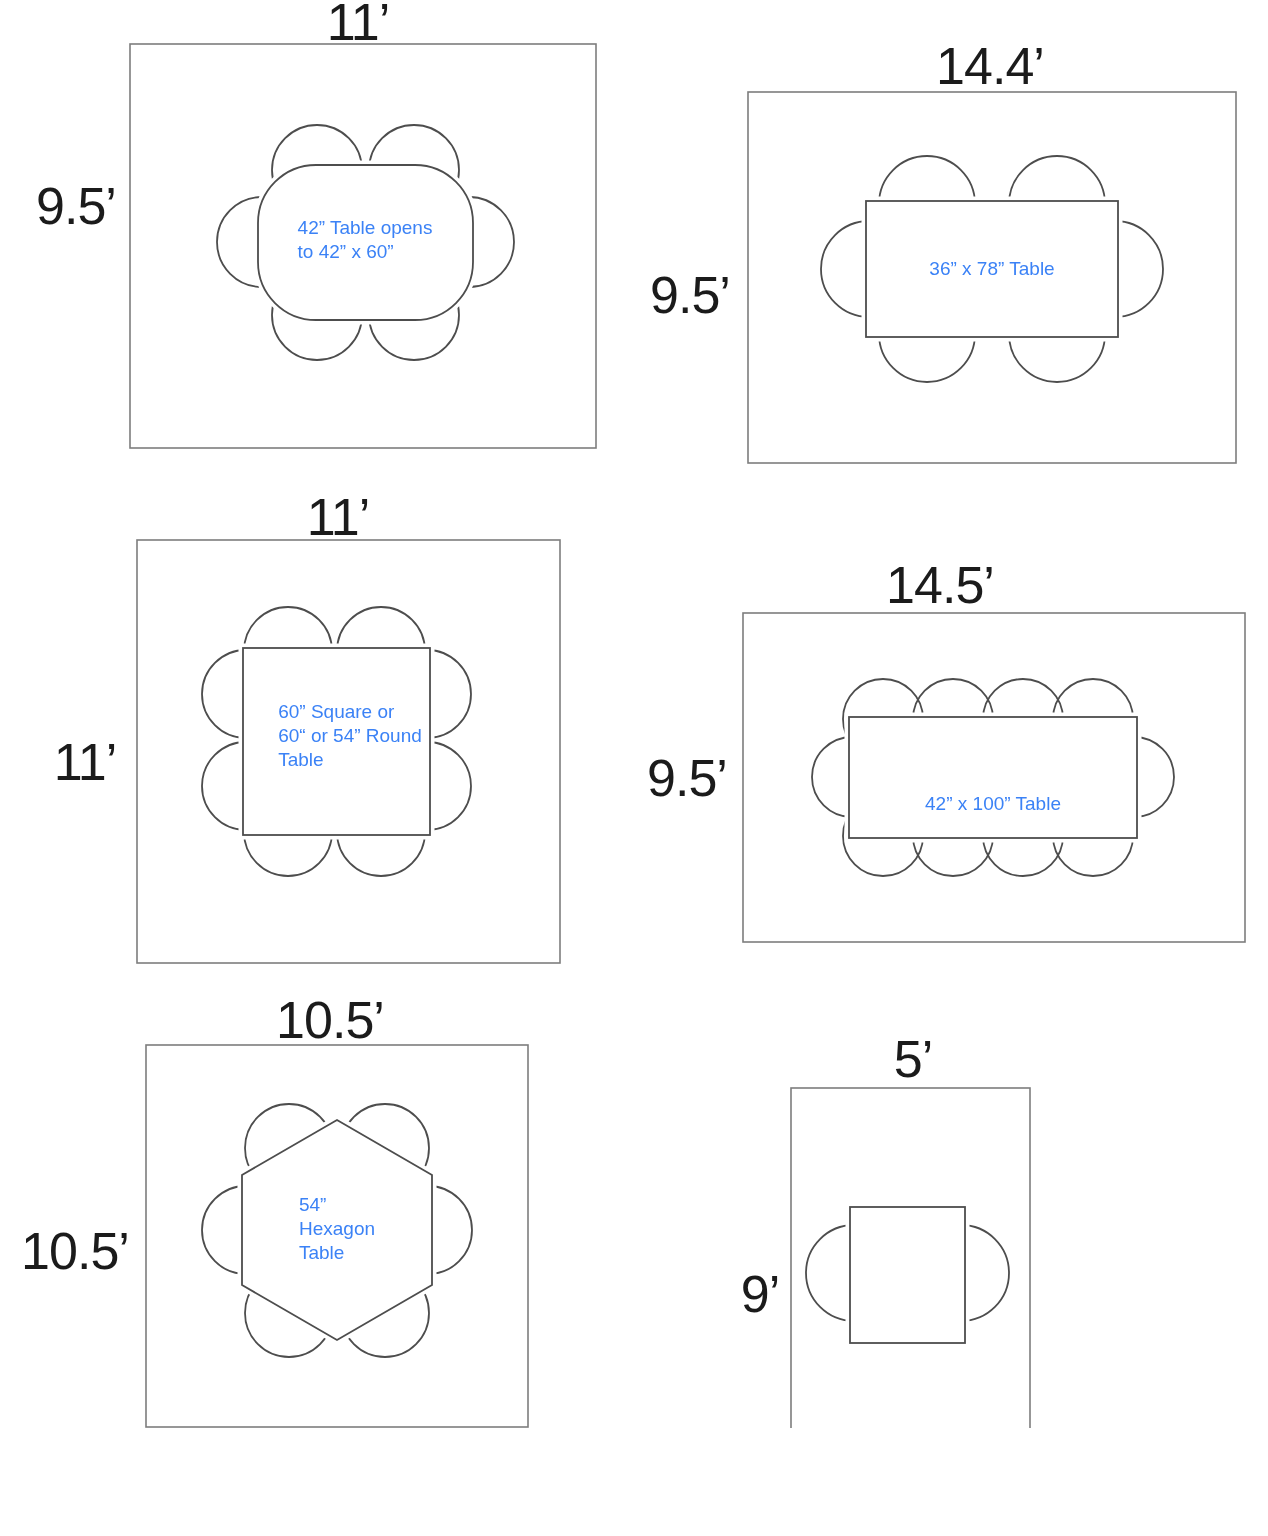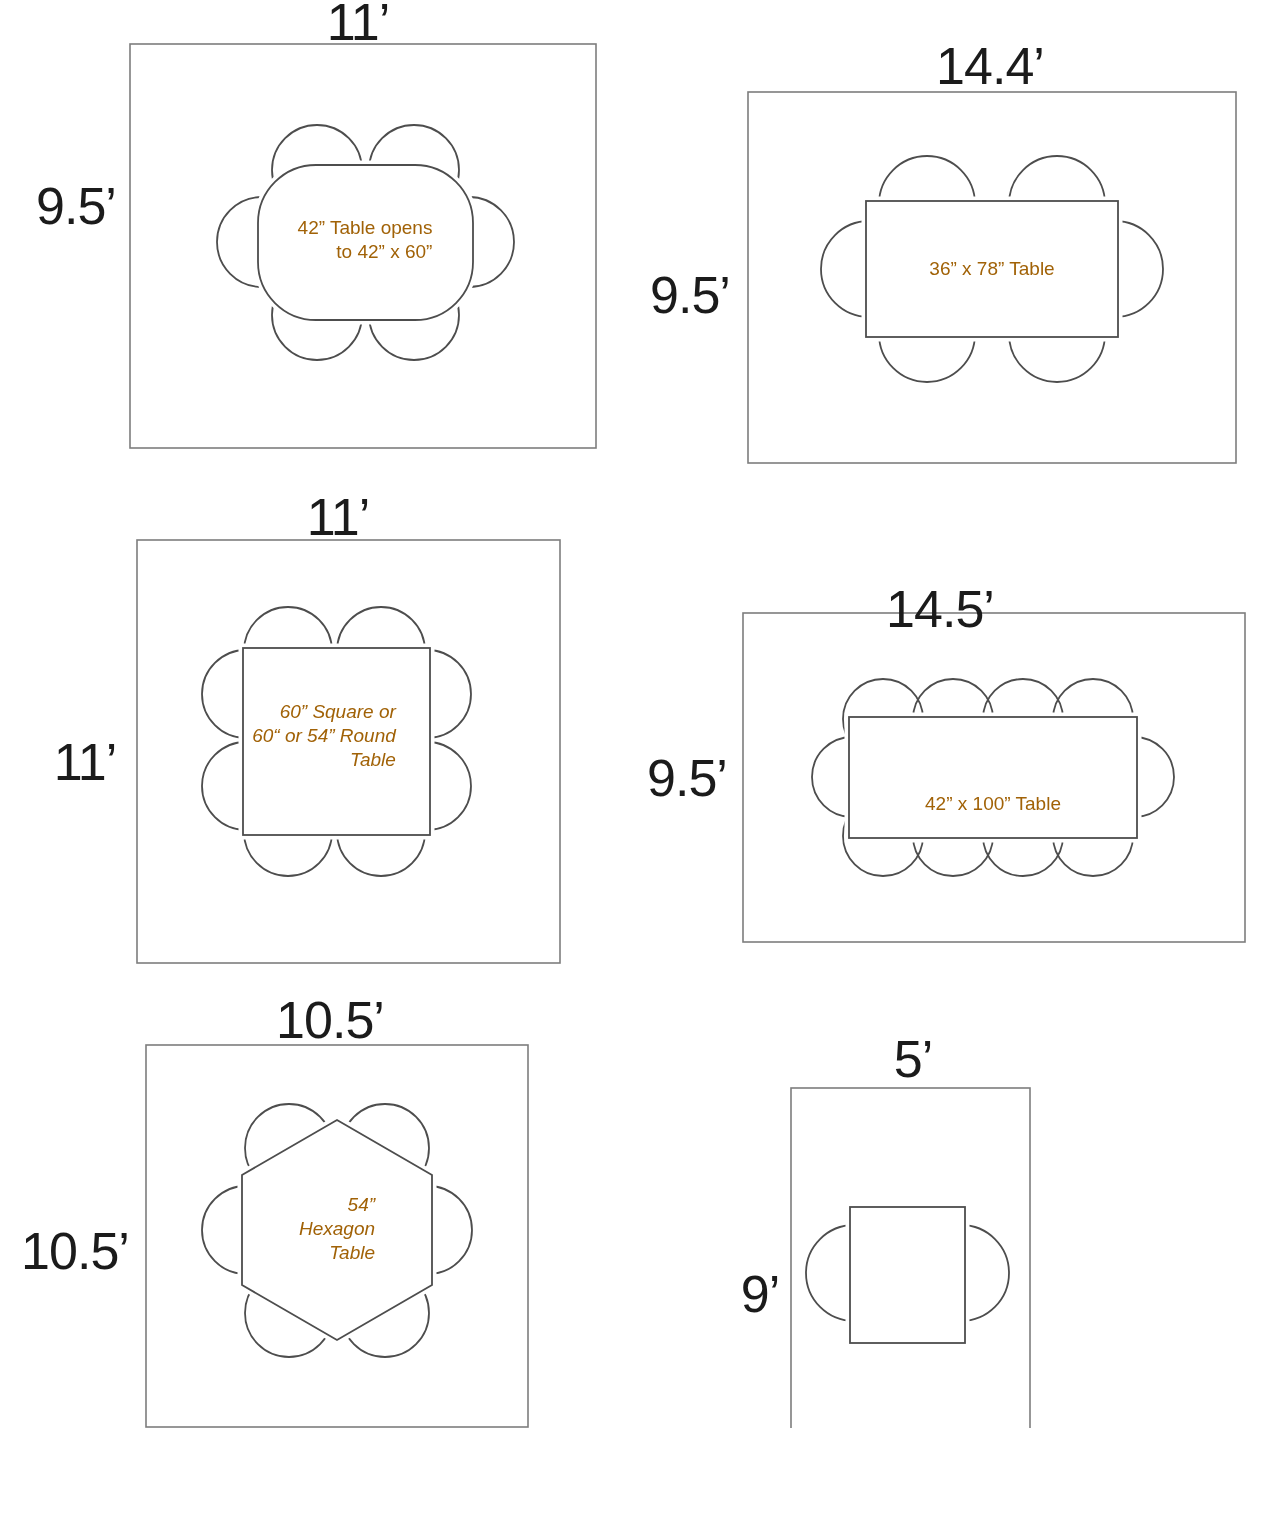--- a/index.html
+++ b/index.html
@@ -50,22 +50,22 @@
     letter-spacing: -1px;
     color: #1b1b1b;
     white-space: nowrap;
     line-height: 1;
   }
   .table-label {
     position: absolute;
     transform: translate(-50%, -50%);
     font-size: 19px;
     line-height: 24px;
-    color: #a16207;
-    text-align: right;
+    color: #3b82f6;
+    text-align: left;
     white-space: pre-line;
   }
 </style>
 </head>
 <body>
 
 <div class="canvas">
 
   <svg class="layer" width="1268" height="1536" viewBox="0 0 1268 1536">
 
@@ -160,30 +160,30 @@
   <div class="dim-label" style="left:76px; top:206px;">9.5’</div>
   <div class="table-label" style="left:365px; top:240px;">42” Table opens
 to 42” x 60”</div>
 
   <div class="dim-label" style="left:990px; top:66px;">14.4’</div>
   <div class="dim-label" style="left:690px; top:295px;">9.5’</div>
   <div class="table-label" style="left:992px; top:269px;">36” x 78” Table</div>
 
   <div class="dim-label" style="left:338px; top:517px;">11’</div>
   <div class="dim-label" style="left:85px; top:762px;">11’</div>
-  <div class="table-label" style="left:324px; top:736px;font-style:italic;">60” Square or
+  <div class="table-label" style="left:350px; top:736px;">60” Square or
 60“ or 54” Round
 Table</div>
 
-  <div class="dim-label" style="left:940px; top:585px;margin-top:24px;">14.5’</div>
+  <div class="dim-label" style="left:940px; top:585px;">14.5’</div>
   <div class="dim-label" style="left:687px; top:778px;">9.5’</div>
   <div class="table-label" style="left:993px; top:804px;">42” x 100” Table</div>
 
   <div class="dim-label" style="left:330px; top:1020px;">10.5’</div>
   <div class="dim-label" style="left:75px; top:1251px;">10.5’</div>
-  <div class="table-label" style="left:337px; top:1229px;font-style:italic;">54”
+  <div class="table-label" style="left:337px; top:1229px;">54”
 Hexagon
 Table</div>
 
   <div class="dim-label" style="left:913px; top:1059px;">5’</div>
   <div class="dim-label" style="left:760px; top:1294px;">9’</div>
 
 </div>
 
 </body></html>

